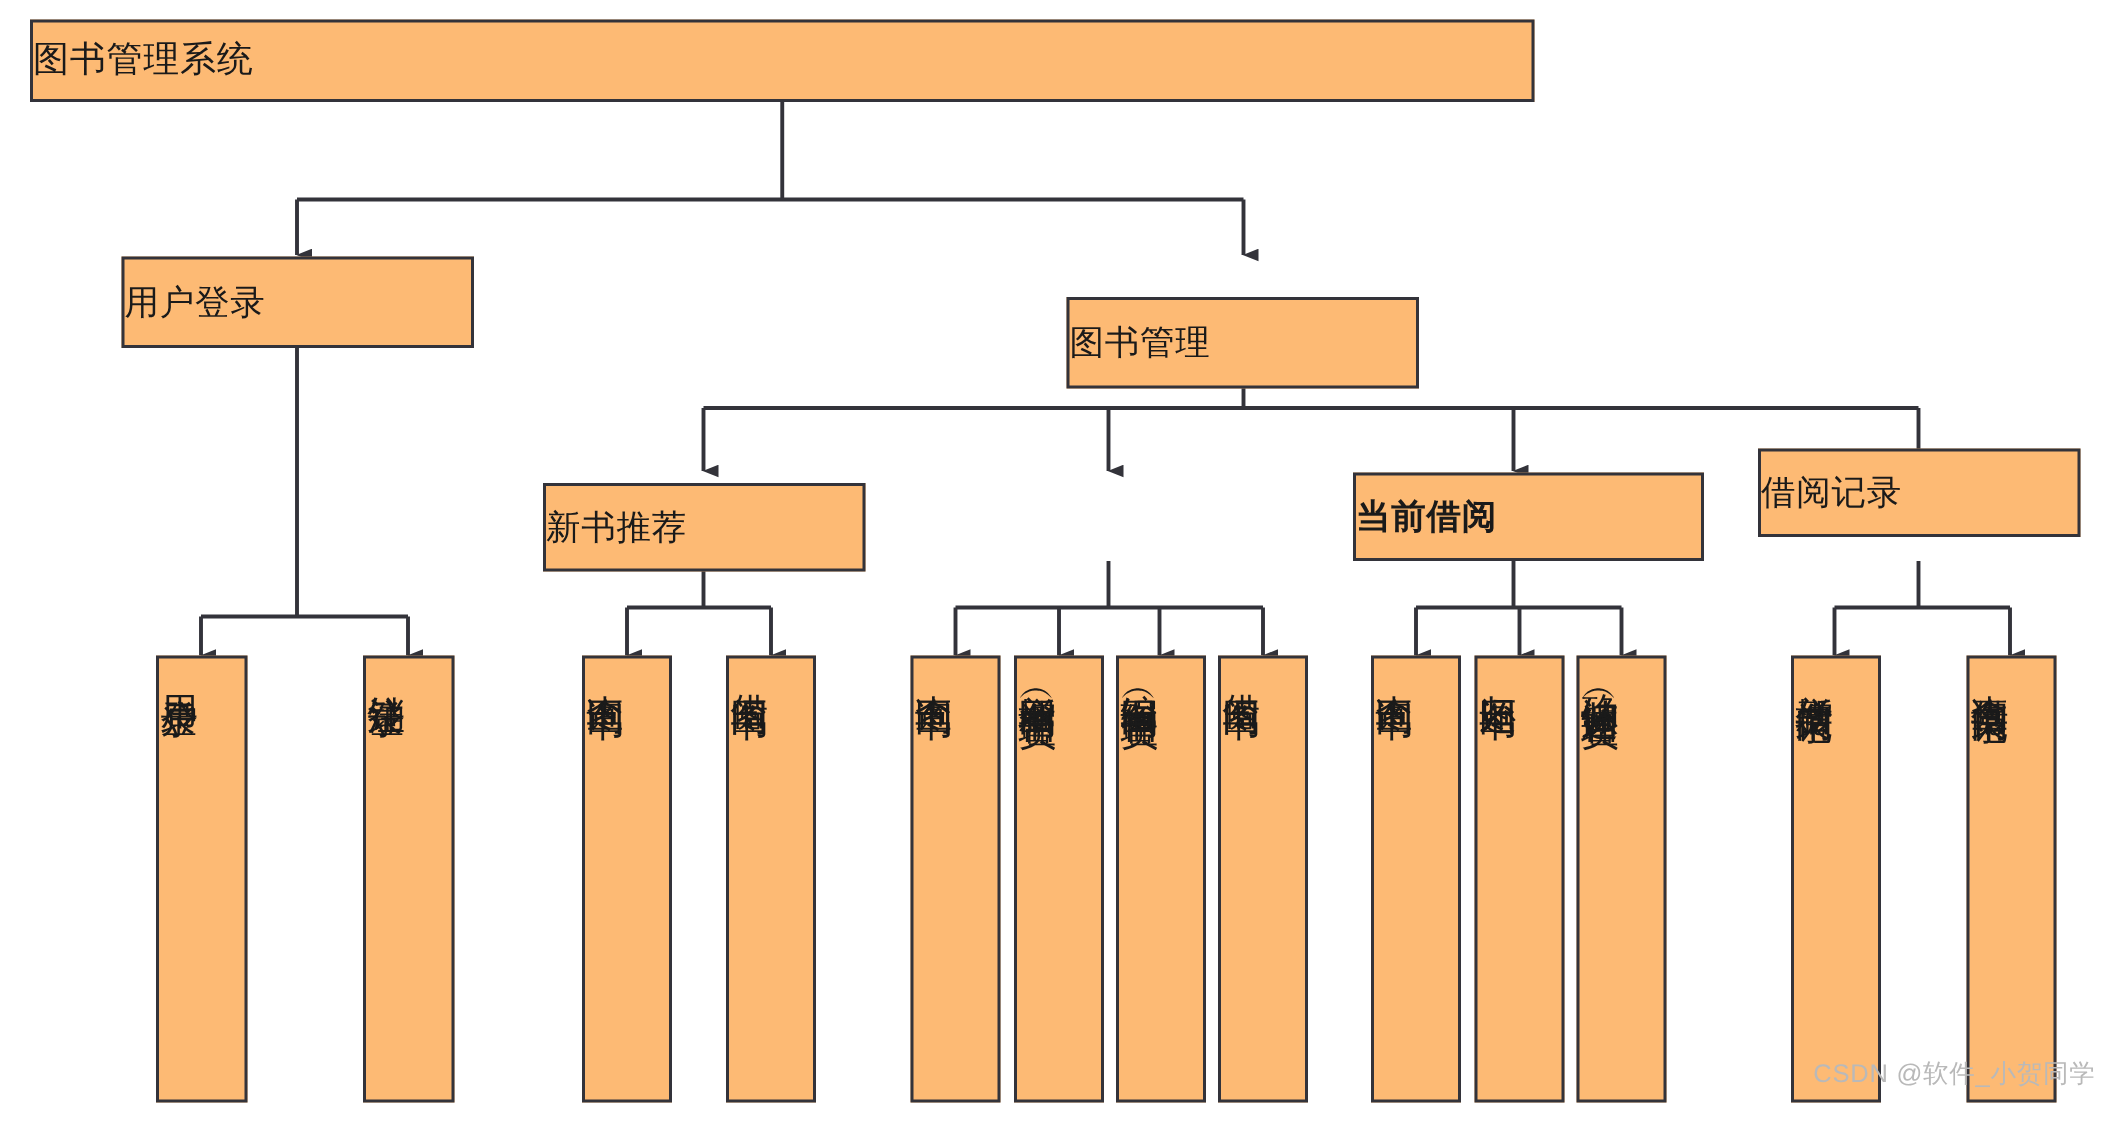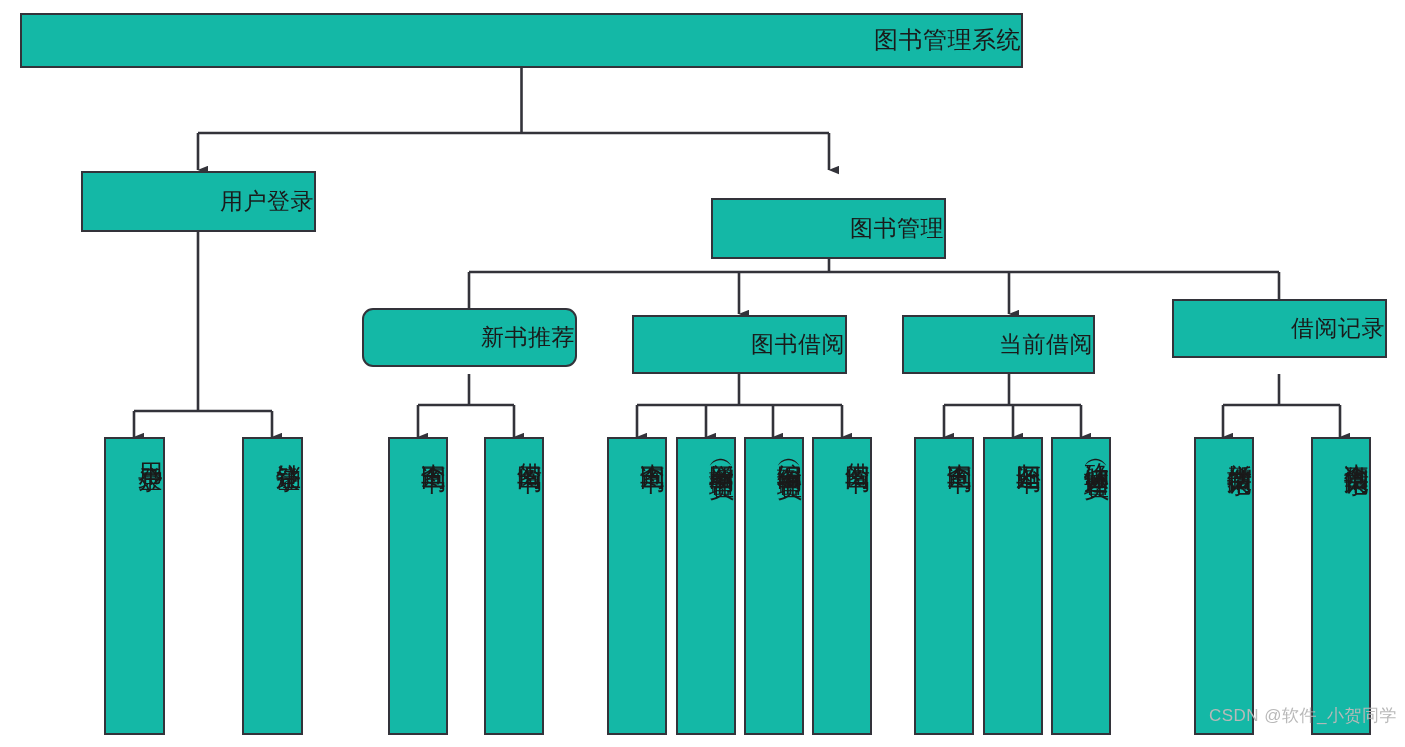--- a/index.html
+++ b/index.html
@@ -22,25 +22,25 @@
     position: absolute;
     left: 0;
     top: 0;
     width: 1405px;
     height: 747px;
     pointer-events: none;
   }
   .node {
     position: absolute;
     box-sizing: border-box;
-    background: #14b8a6;
+    background: #fdba74;
     border: 2px solid #33333a;
     display: flex;
     align-items: center;
-    justify-content: flex-end;
+    justify-content: flex-start;
     color: #1a1a1a;
     z-index: 2;
   }
   .node-label {
     display: block;
     text-align: center;
     line-height: 1.18;
     letter-spacing: 0.5px;
     white-space: nowrap;
   }
@@ -137,27 +137,24 @@
     <span class="node-label">图书管理系统</span>
   </div>
 
   <div class="node horiz" style="left:81px; top:171px; width:235px; height:61px;">
     <span class="node-label">用户登录</span>
   </div>
   <div class="node horiz" style="left:711px; top:171px; width:235px; height:61px;margin-top:27px;">
     <span class="node-label">图书管理</span>
   </div>
 
-  <div class="node horiz" style="left:362px; top:308px; width:215px; height:59px;border-radius:11px;">
+  <div class="node horiz" style="left:362px; top:322px; width:215px; height:59px;">
     <span class="node-label">新书推荐</span>
   </div>
-  <div class="node horiz" style="left:632px; top:315px; width:215px; height:59px;">
-    <span class="node-label">图书借阅</span>
-  </div>
-  <div class="node horiz" style="left:902px; top:315px; width:193px; height:59px;">
+  <div class="node horiz" style="left:902px; top:315px; width:234px; height:59px;font-weight:bold;">
     <span class="node-label">当前借阅</span>
   </div>
   <div class="node horiz" style="left:1172px; top:299px; width:215px; height:59px;">
     <span class="node-label">借阅记录</span>
   </div>
 
   <div class="node vert" style="left:104px; top:437px; width:61px; height:298px;">
     <span class="node-label">用户登录</span>
   </div>
   <div class="node vert" style="left:242px; top:437px; width:61px; height:298px;">

